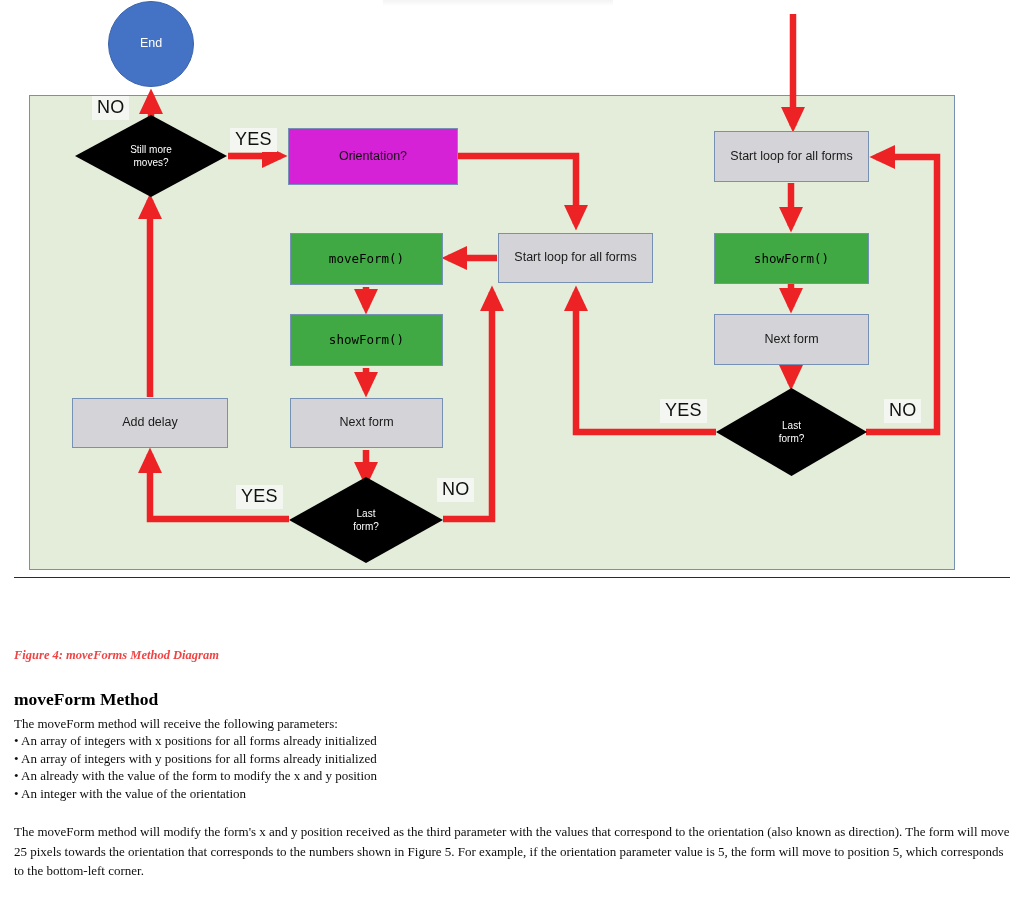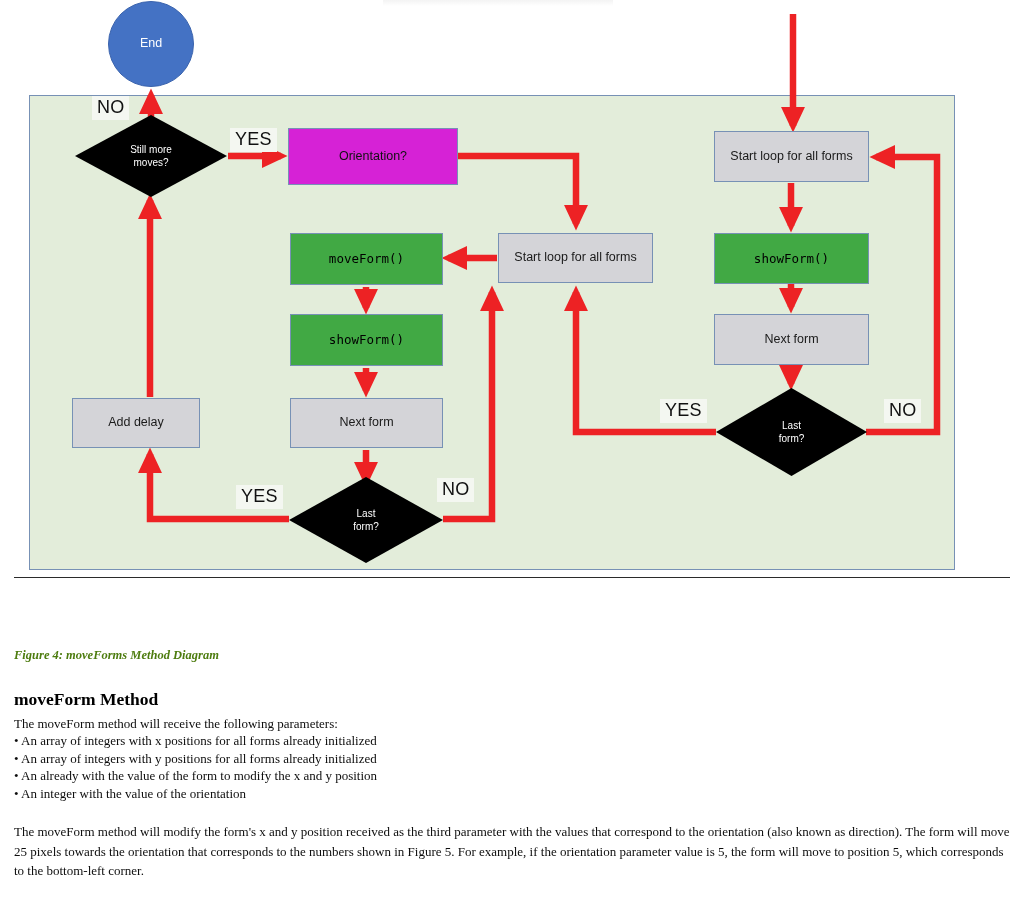--- a/index.html
+++ b/index.html
@@ -100,21 +100,21 @@
     left: 0; top: 600px;
     width: 1024px;
   }
   .figure-caption {
     position: absolute;
     left: 14px; top: 48px;
     font-family: "Liberation Serif", serif;
     font-style: italic;
     font-weight: bold;
     font-size: 12.5px;
-    color: #4d7c0f;
+    color: #ef4444;
   }
   .section-heading {
     position: absolute;
     left: 14px; top: 89px;
     font-family: "Liberation Serif", serif;
     font-weight: bold;
     font-size: 17.5px;
     color: #000000;
   }
   .body-block { position: absolute; left: 14px; width: 996px; }
@@ -216,21 +216,21 @@
   </div>
 
   <div class="node node-rect node-green" style="left:290px; top:314px; width:153px; height:52px;">
     <span>showForm()</span>
   </div>
 
   <div class="node node-rect node-gray" style="left:290px; top:398px; width:153px; height:50px;">
     <span>Next form</span>
   </div>
 
-  <div class="node node-rect node-gray" style="left:72px; top:398px; width:128px; height:50px;">
+  <div class="node node-rect node-gray" style="left:72px; top:398px; width:156px; height:50px;">
     <span>Add delay</span>
   </div>
 
   <div class="node node-diamond" style="left:289px; top:477px; width:154px; height:86px;">
     <span class="dia-shape"></span>
     <span class="dia-text">
       <span style="white-space:pre-line;">Last
 form?</span>
     </span>
   </div>

